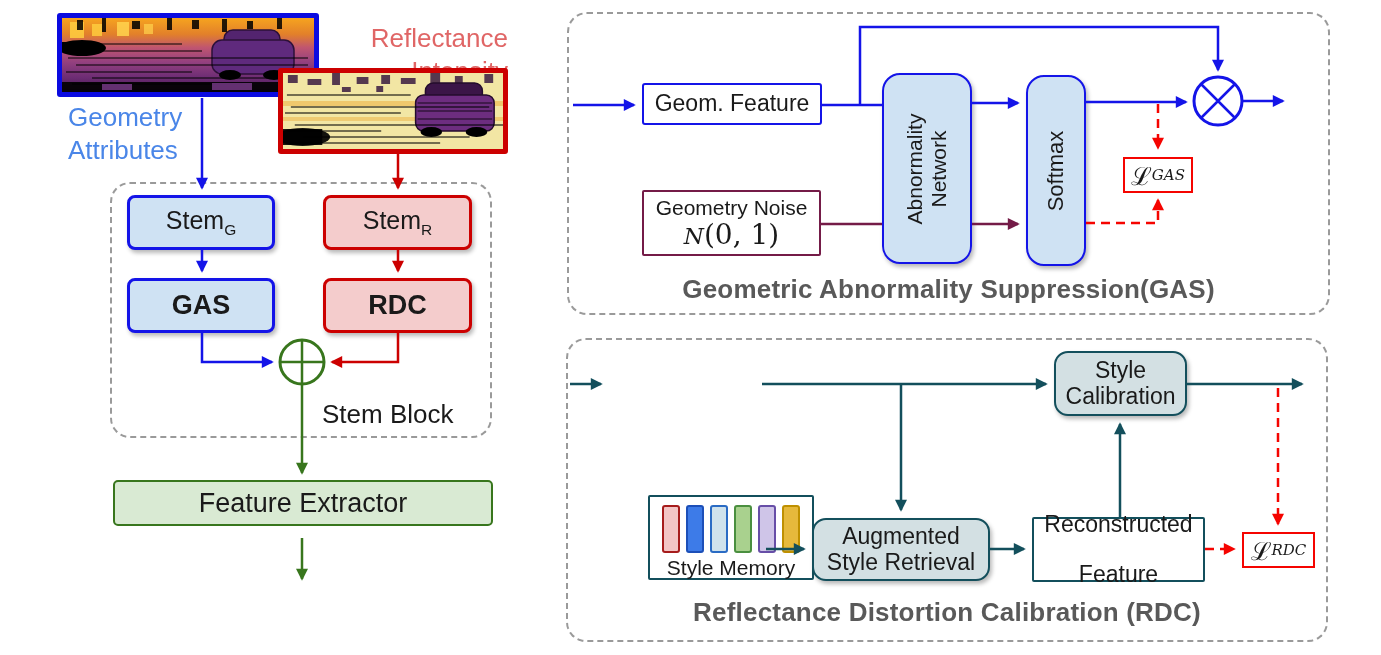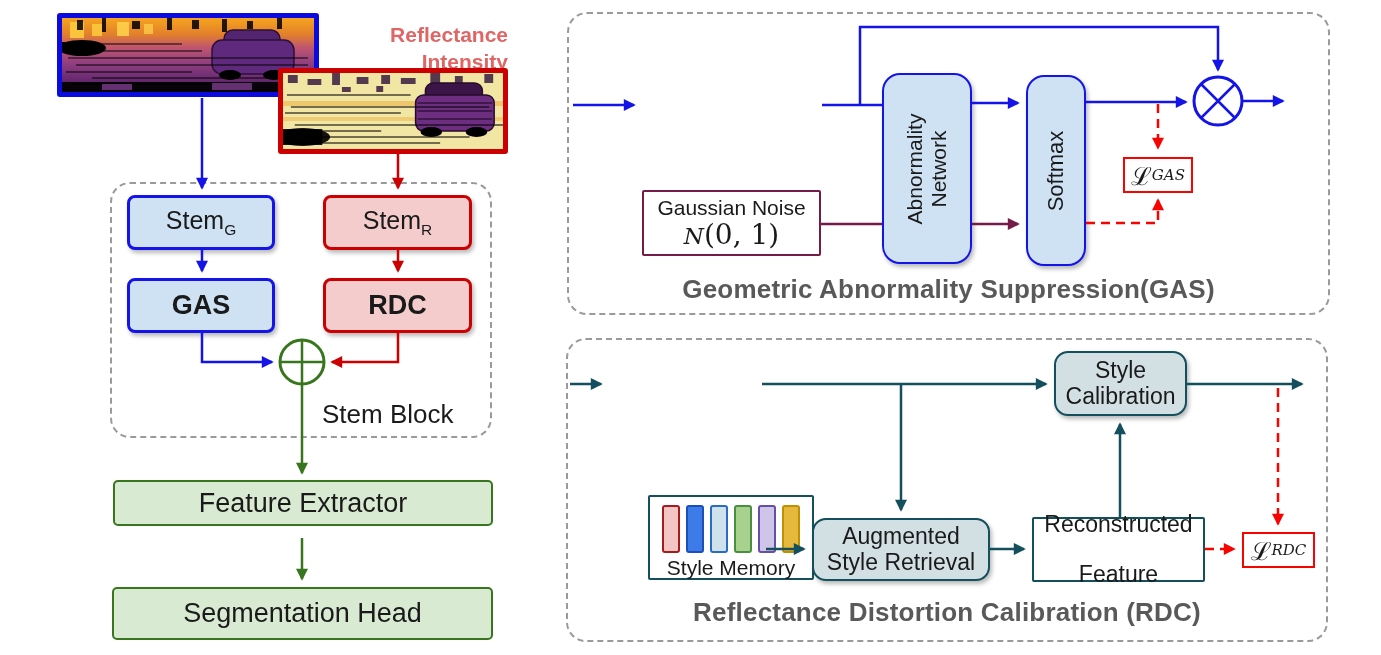--- a/index.html
+++ b/index.html
@@ -13,21 +13,21 @@
          font-family:"Liberation Sans","DejaVu Sans",sans-serif;color:var(--ink);}
   .abs{position:absolute;box-sizing:border-box;}
   .panel{border:2.5px dashed var(--gray-dash);border-radius:20px;background:#fff;}
   .node{display:flex;flex-direction:column;align-items:center;justify-content:center;
         text-align:center;line-height:1.12;}
   .shadow{box-shadow:2px 3px 4px rgba(0,0,0,.28);}
   .caption{position:absolute;left:0;right:0;text-align:center;font-size:26px;font-weight:bold;
            color:var(--caption-gray);letter-spacing:.2px;}
   .img-frame{border-radius:3px;overflow:hidden;background:#000;}
   .img-frame svg{display:block;width:100%;height:100%;}
-  .side-label{font-size:21px;font-weight:700;line-height:1.28;}
+  .side-label{font-size:26px;font-weight:400;line-height:1.28;}
   .box-label{font-size:23px;}
   .stem-label{font-size:25px;}
   sub{font-size:.62em;}
   .vtext{position:absolute;left:50%;top:50%;transform:translate(-50%,-50%) rotate(-90deg);
          text-align:center;line-height:1.15;white-space:nowrap;font-size:21px;}
   .loss{display:flex;align-items:center;justify-content:center;background:#fff;
         border:2.5px solid var(--red-bright);}
   .loss .sym{font-family:"DejaVu Serif",serif;font-size:25px;}
   .loss sub{font-family:"DejaVu Serif",serif;font-style:italic;font-size:15px;}
   .math-n{font-family:"DejaVu Serif",serif;font-style:italic;font-size:23px;}
@@ -135,20 +135,24 @@
           <path d="M12,52H224"></path>
         <path d="M4,58H100"></path>
           <path d="M20,64H190"></path>
           <path d="M6,70H160"></path>
       </g>
       <ellipse cx="20" cy="64" rx="28" ry="9" fill="#000" opacity=".92"></ellipse>
       <rect x="0" y="56" width="40" height="16" fill="#000" opacity=".9"></rect>
     </svg>
   </div>
 
+  <div class="abs side-label" style="left:68px;top:101px;color:var(--label-blue);">
+    <div>Geometry</div>
+    <div>Attributes</div>
+  </div>
 
   <div class="abs side-label" style="left:340px;top:22px;width:168px;text-align:right;color:var(--label-red);">
     <div>Reflectance</div>
     <div>Intensity</div>
   </div>
 
   <div class="abs panel" style="left:110px;top:182px;width:382px;height:256px;"></div>
 
   <div class="abs node shadow stem-label" style="left:127px;top:195px;width:148px;height:55px;background:var(--blue-fill);border:3px solid var(--blue);border-radius:8px;">
     <div><span>Stem</span><sub>G</sub></div>
@@ -165,31 +169,31 @@
   <div class="abs node shadow" style="left:323px;top:278px;width:149px;height:55px;background:var(--red-fill);border:3px solid var(--red);border-radius:8px;font-size:27px;font-weight:600;">
     <div>RDC</div>
   </div>
 
   <div class="abs" style="left:322px;top:399px;font-size:26px;">Stem Block</div>
 
   <div class="abs node" style="left:113px;top:480px;width:380px;height:46px;background:var(--green-fill);border:2.5px solid var(--green);border-radius:5px;font-size:27px;">
     <div>Feature Extractor</div>
   </div>
 
-  <div class="abs node" style="left:112px;top:587px;width:381px;height:53px;background:var(--green-fill);border:2.5px solid var(--green);border-radius:5px;font-size:27px;">
-    <div>Segmentation Head</div>
-  </div>
 
   <div class="abs panel" style="left:567px;top:12px;width:763px;height:303px;">
     <div class="caption" style="bottom:8px;">Geometric Abnormality Suppression(GAS)</div>
   </div>
 
+  <div class="abs node box-label" style="left:642px;top:83px;width:180px;height:42px;background:#fff;border:2.5px solid var(--blue);border-radius:3px;">
+    <div>Geom. Feature</div>
+  </div>
 
   <div class="abs node" style="left:642px;top:190px;width:179px;height:66px;background:#fff;border:2.5px solid var(--maroon);border-radius:2px;">
-    <div style="font-size:21px;">Gaussian Noise</div>
+    <div style="font-size:21px;">Geometry Noise</div>
     <div>
       <span class="math-n">N</span><span class="math-rest">(0, 1)</span>
     </div>
   </div>
 
   <div class="abs shadow" style="left:882px;top:73px;width:90px;height:191px;background:var(--blue-fill);border:2.5px solid var(--blue);border-radius:18px;">
     <div class="vtext">
       <div>Abnormality</div>
       <div>Network</div>
     </div>

